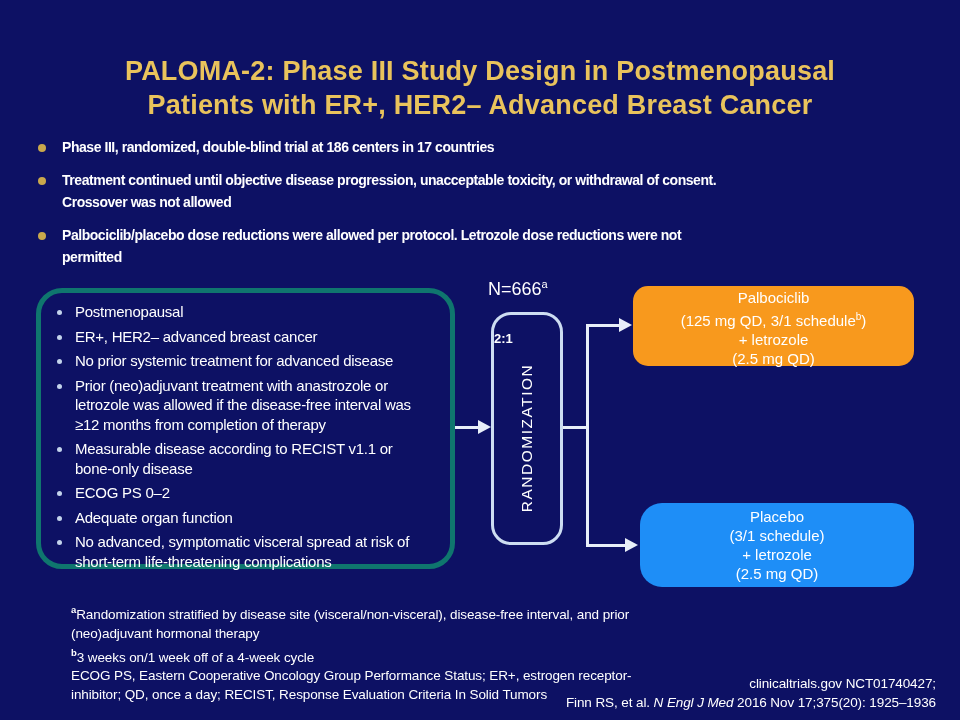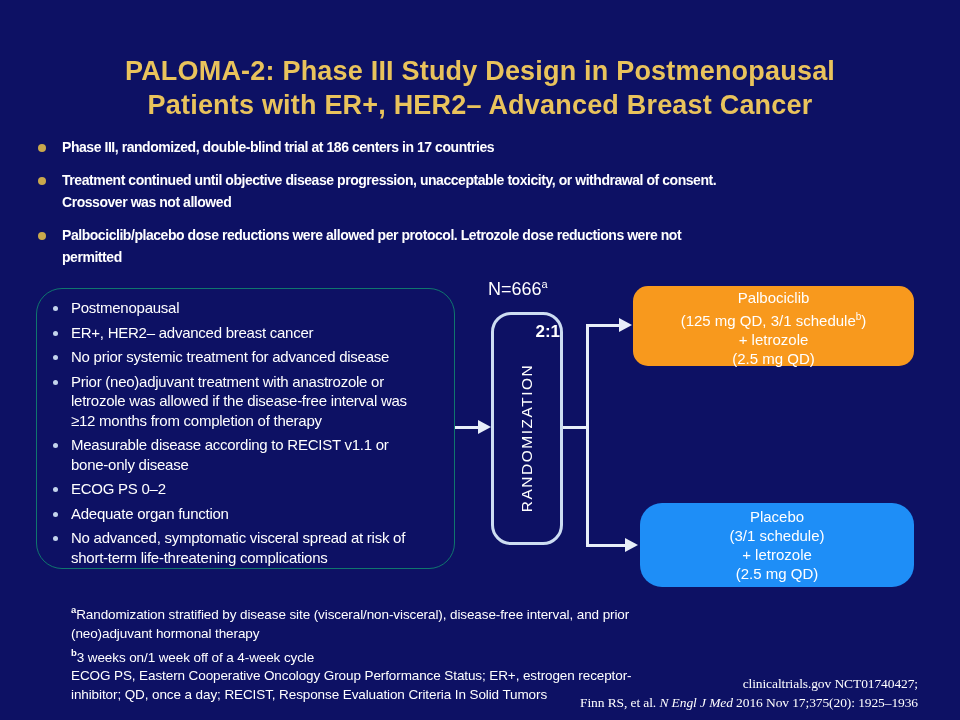--- a/index.html
+++ b/index.html
@@ -21,40 +21,40 @@
   .bullets li{display:flex;margin-bottom:11px;}
   .bullets .dot{
     flex:0 0 8px;width:8px;height:8px;border-radius:50%;
     background:#c9a84c;margin:8px 16px 0 2px;
   }
   .bullets .bl{font-size:14px;font-weight:bold;line-height:22px;letter-spacing:-0.45px;}
   .bullets .bl div{white-space:nowrap;}
   
   .elig{
     position:absolute;left:36px;top:288px;width:419px;height:281px;
-    border:1px solid #0f766e;border-radius:26px;box-sizing:border-box;
+    border:5px solid #0f766e;border-radius:26px;box-sizing:border-box;
     padding:9px 6px 4px 12px;
   }
   .elig ul{list-style:none;margin:0;padding:0;}
   .elig li{display:flex;margin-bottom:5px;}
   .elig .edot{
     flex:0 0 5px;width:5px;height:5px;border-radius:50%;
     background:#c3d4ec;margin:8px 13px 0 4px;
   }
   .elig .el{font-size:15px;line-height:19.5px;letter-spacing:-0.25px;}
   .elig .el div{white-space:nowrap;}
   
   .nlabel{position:absolute;left:488px;top:278px;font-size:18px;white-space:nowrap;}
   .nlabel sup{font-size:11px;}
   .randbox{
     position:absolute;left:491px;top:312px;width:72px;height:233px;
     border:3px solid #cdddf2;border-radius:20px;box-sizing:border-box;
   }
-  .ratio{position:absolute;top:7px;left:0;width:100%;text-align:right;
-    font-weight:bold;font-size:17px;}
+  .ratio{position:absolute;top:16px;left:0;width:100%;text-align:left;
+    font-weight:bold;font-size:13px;}
   .vertlabel{
     position:absolute;left:50%;top:54%;
     transform:translate(-50%,-50%) rotate(-90deg);
     font-size:15.5px;letter-spacing:1.5px;white-space:nowrap;
   }
   
   .line{position:absolute;background:#e8eff9;}
   .arr{position:absolute;width:0;height:0;
     border-top:7px solid transparent;border-bottom:7px solid transparent;
     border-left:13px solid #e8eff9;}
@@ -65,22 +65,22 @@
   }
   .arm div{white-space:nowrap;}
   .arm sup{font-size:10px;}
   .arm-palbo{left:633px;top:286px;width:281px;height:80px;background:#f8991d;padding-top:2px;}
   .arm-placebo{left:640px;top:503px;width:274px;height:84px;background:#1e8ef7;padding-top:4px;border-radius:22px;}
   
   .foot{position:absolute;left:35px;top:600px;width:900px;
     font-size:13.5px;line-height:19px;letter-spacing:-0.1px;}
   .foot div{white-space:nowrap;margin-left:36px;}
   .foot sup{font-size:9.5px;font-weight:bold;}
-  .cite{position:absolute;right:42px;text-align:right;font-size:13.5px;
-    letter-spacing:-0.1px;white-space:nowrap;font-family:Liberation Serif, serif;}
+  .cite{position:absolute;right:24px;text-align:right;font-size:13.5px;
+    letter-spacing:-0.1px;white-space:nowrap;}
   .cite .ital{font-style:italic;text-align:right;}
 </style>
 </head>
 <body>
 
 <div class="slide">
 
   <h1 class="title">
     <span>PALOMA-2: Phase III Study Design in Postmenopausal</span>
     <span>Patients with ER+, HER2– Advanced Breast Cancer</span>

